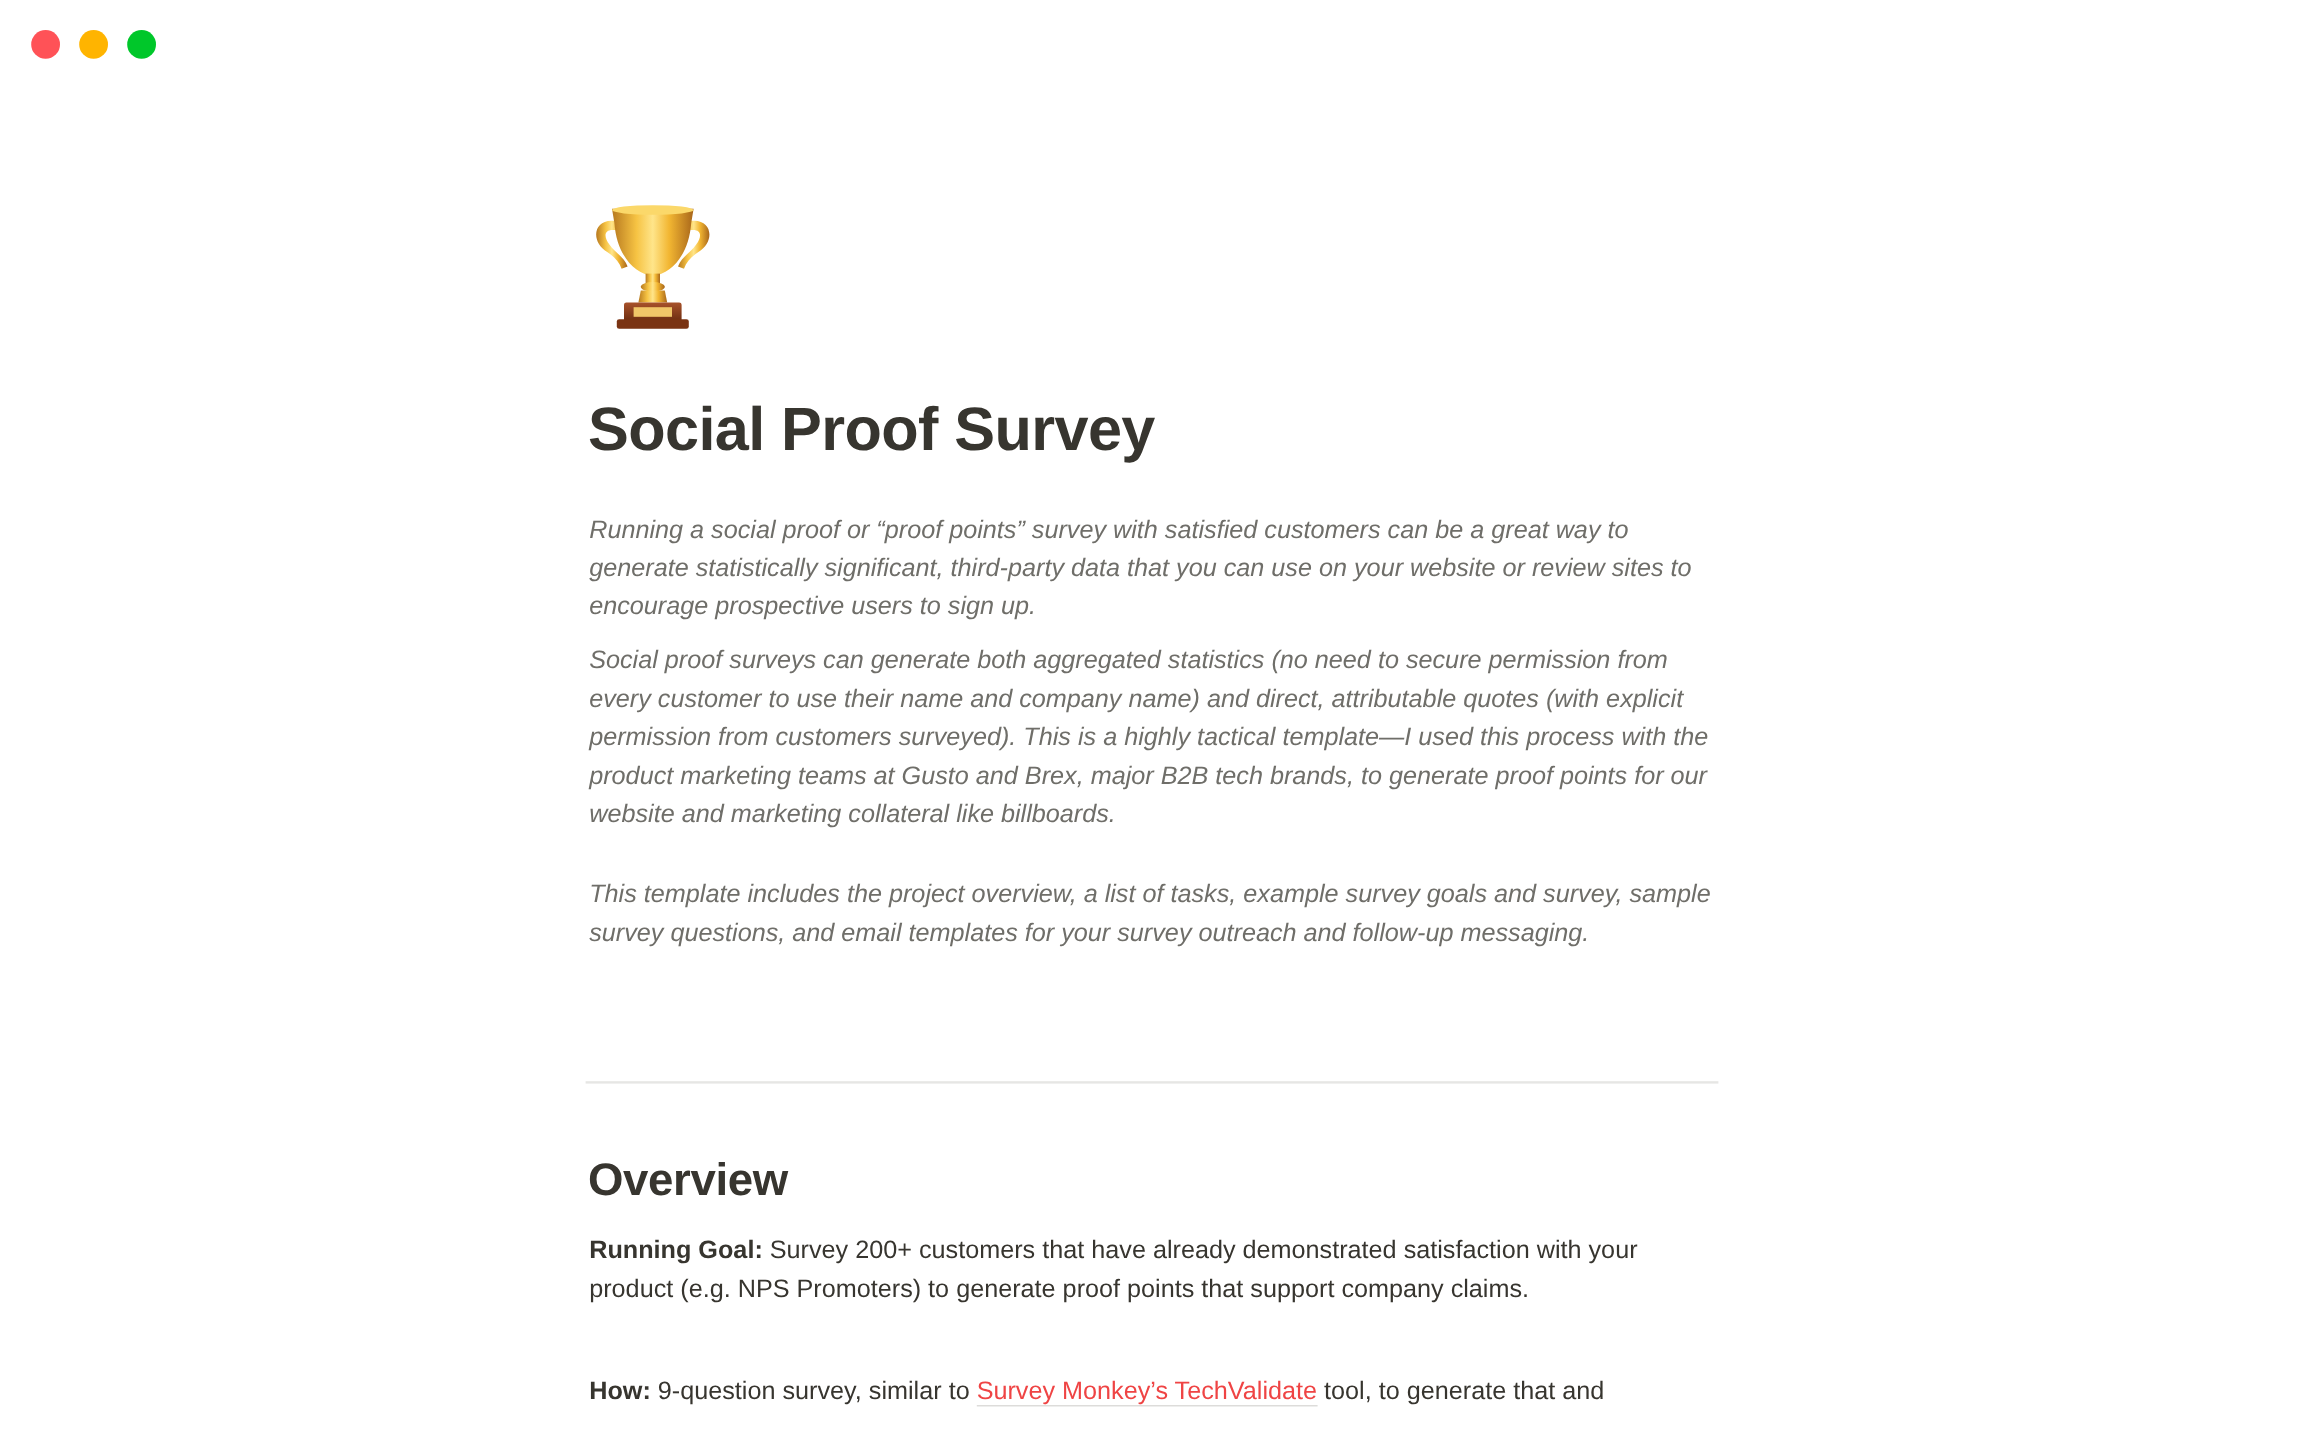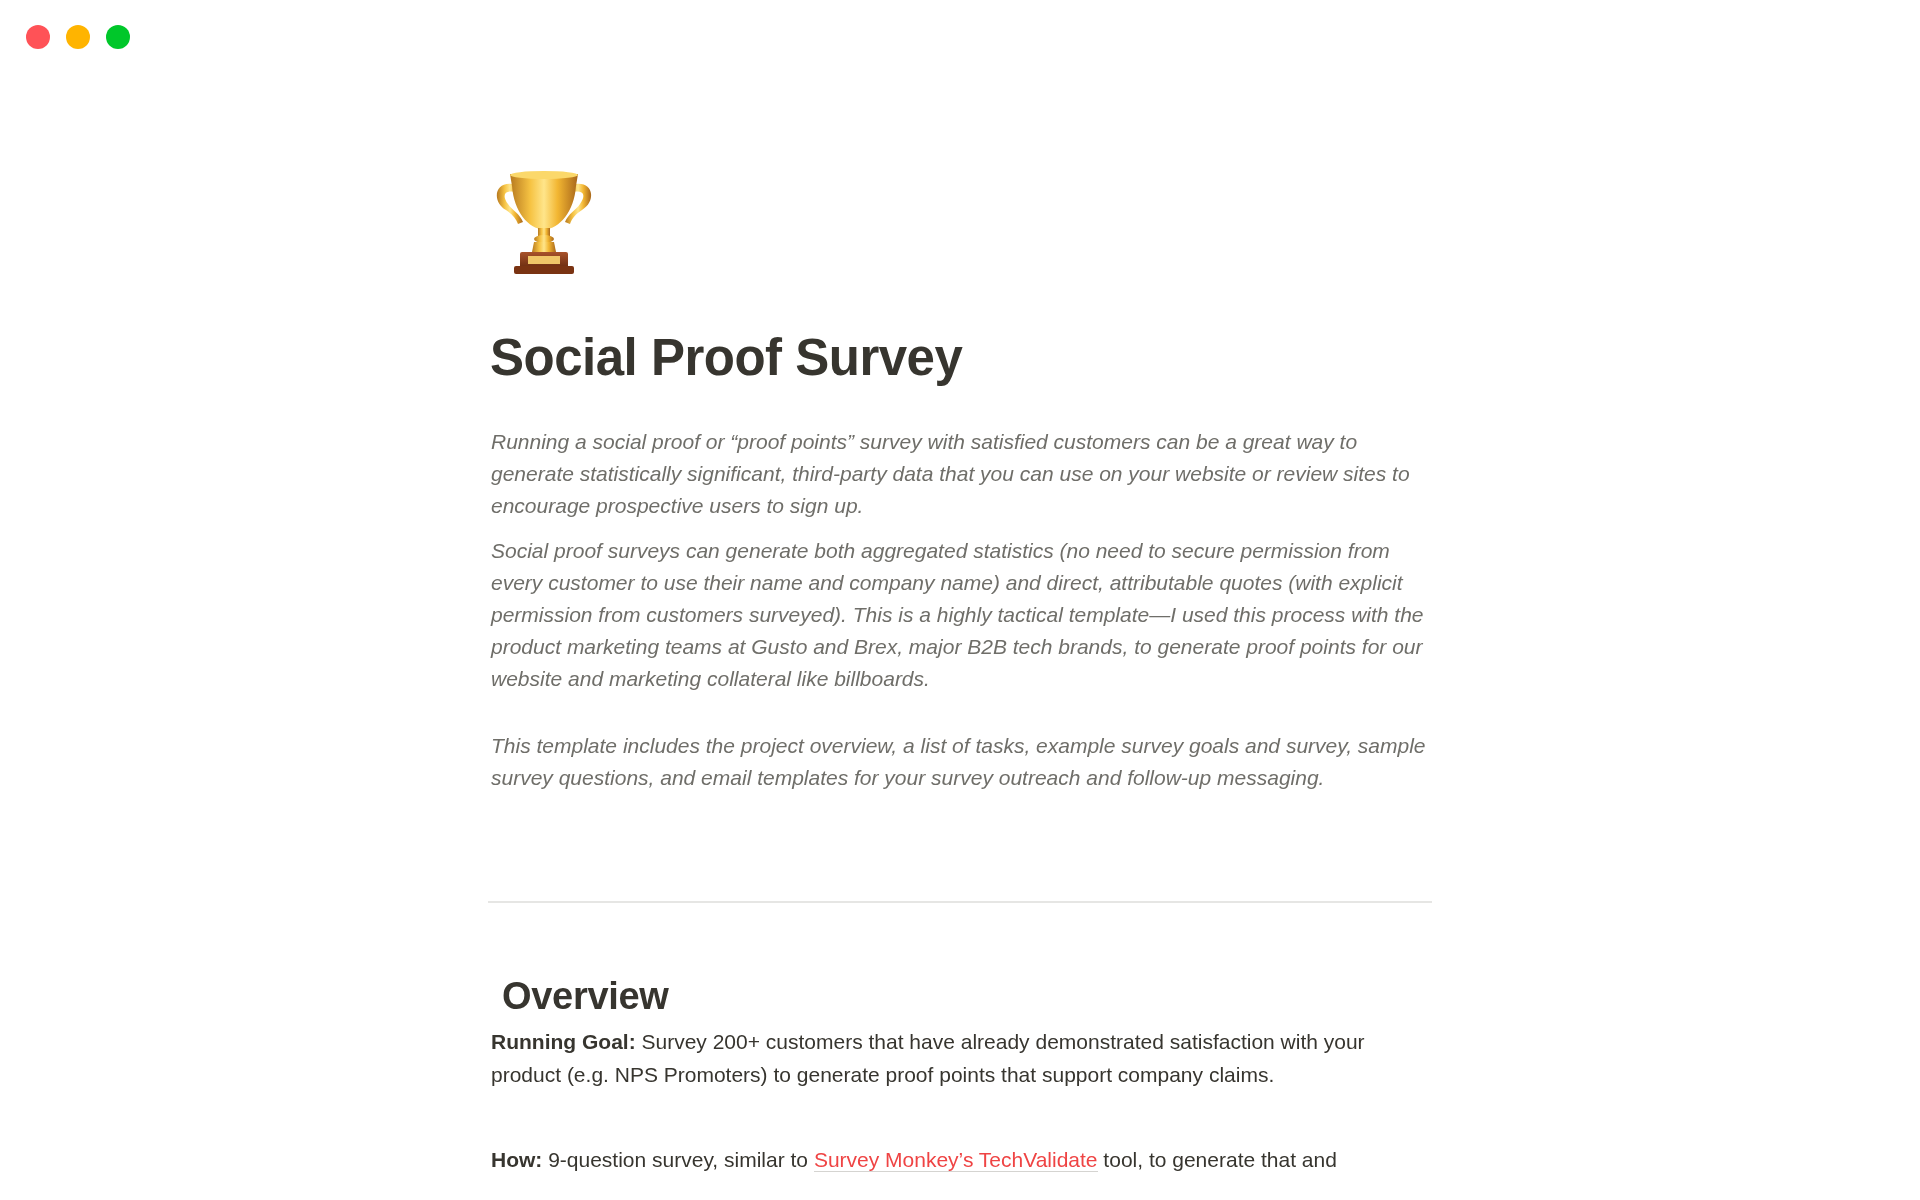--- a/index.html
+++ b/index.html
@@ -78,21 +78,21 @@
       width: 944px;
       height: 2px;
       background: #e6e6e4;
       border: 0;
       margin: 0;
     }
     .section-heading {
       position: absolute;
       left: 2px;
       top: 958px;
-      margin: 12px;
+      margin: 0;
       font-size: 38px;
       line-height: 52px;
       font-weight: 700;
       color: #37352f;
       letter-spacing: -0.3px;
     }
     .body-text {
       position: absolute;
       left: 3px;
       width: 944px;

